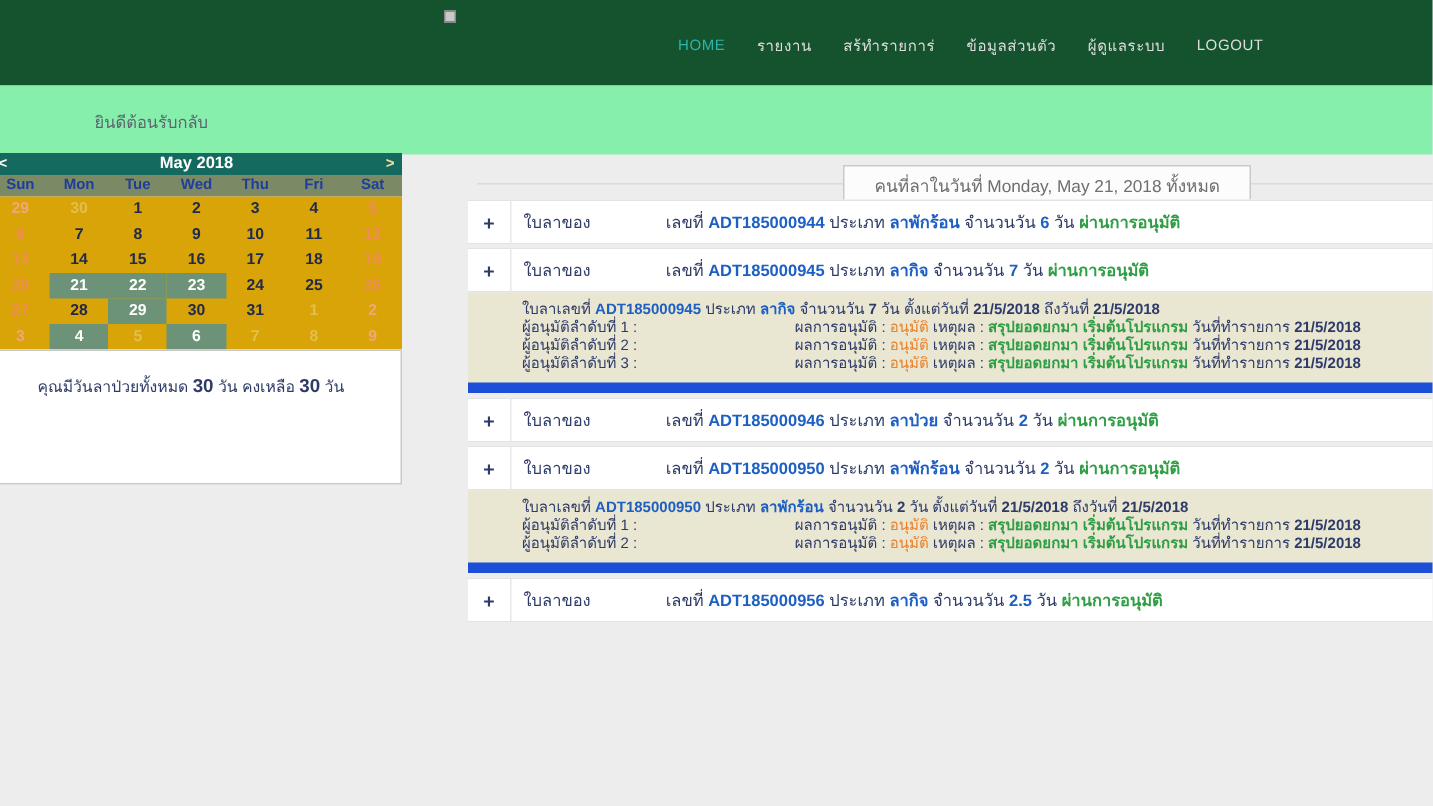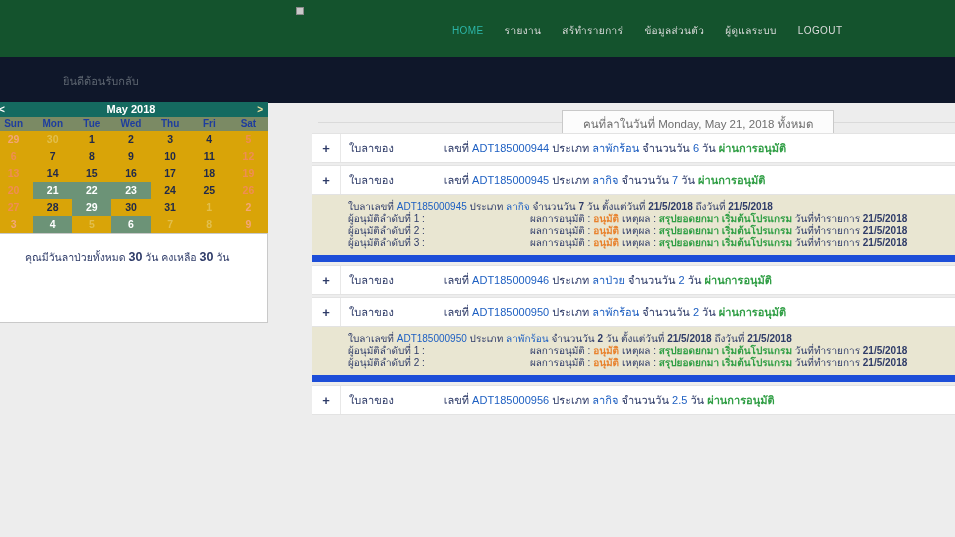--- a/index.html
+++ b/index.html
@@ -5,21 +5,21 @@
   html,body{margin:0;padding:0;}
   body{width:955px;height:537px;overflow:hidden;position:relative;background:#ededed;
        font-family:"Liberation Sans","DejaVu Sans",sans-serif;}
   
   .navbar{position:absolute;top:0;left:0;width:955px;height:57px;background:#14532d;}
   .logo{position:absolute;left:296px;top:7px;width:8px;height:8px;background:#c9c9c9;border:1px solid #8a8a8a;box-sizing:border-box;}
   .nav-menu{position:absolute;left:452px;top:23px;display:flex;gap:21px;align-items:center;}
   .nav-item{color:#dddddd;font-size:10px;letter-spacing:.4px;cursor:pointer;white-space:nowrap;}
   .nav-item.active{color:#2cb5a8;}
   
-  .banner{position:absolute;top:57px;left:0;width:955px;height:46px;background:#0f172a;}
+  .banner{position:absolute;top:57px;left:0;width:955px;height:46px;background:#86efac;}
   .welcome{position:absolute;left:63px;top:15px;font-size:11px;color:#5d6570;}
   
   .calendar{position:absolute;left:-6px;top:102px;width:274px;}
   .cal-header{height:15px;background:#156a60;color:#ffffff;font-size:11px;font-weight:bold;
               text-align:center;line-height:15px;position:relative;}
   .cal-nav{position:absolute;top:0;font-size:10px;font-weight:bold;cursor:pointer;line-height:15px;}
   .cal-prev{left:5px;color:#ffffff;}
   .cal-next{right:5px;color:#f2e3a0;}
   .cal-days{display:grid;grid-template-columns:repeat(7,1fr);background:#7b8a64;height:14px;}
   .cal-day-name{color:#1e3d9e;font-weight:bold;font-size:10px;text-align:center;line-height:14px;}
@@ -40,29 +40,29 @@
   .legend{position:absolute;top:6px;left:250px;background:#fcfcfc;border:1px solid #c9c9c9;
           font-size:11.5px;color:#6e6e6e;padding:4px 20px;white-space:nowrap;}
   .rows{position:absolute;top:29px;left:0;right:0;}
   .row{background:#ffffff;border-top:1px solid #e3e3e3;border-bottom:1px solid #e3e3e3;height:30px;
        display:flex;align-items:center;margin-bottom:2px;box-sizing:border-box;}
   .row.open{margin-bottom:0;}
   .expander{width:28px;align-self:stretch;border-right:1px solid #e8e8e8;color:#2e3b68;font-weight:bold;
             font-size:13px;display:flex;align-items:center;justify-content:center;cursor:pointer;flex:0 0 28px;}
   .row-text{padding-left:8px;font-size:11px;color:#2e3b68;white-space:nowrap;}
   .name-gap{display:inline-block;width:50px;}
-  .num,.type,.days{color:#1d5fc2;font-weight:normal;}
+  .num,.type,.days{color:#1d5fc2;font-weight:bold;}
   .status{color:#2f9e44;font-weight:bold;}
   .detail{background:#e9e6d2;margin:0 0 3px 0;padding:6px 8px 6px 36px;font-size:10px;color:#2e3b68;
           line-height:11px;border-bottom:7px solid #1d4ed8;}
   .detail .line{white-space:nowrap;margin-bottom:1px;}
   .detail b{color:#2e3b68;}
   .detail b.num, .detail b.type{color:#1d5fc2;}
   .approver-gap{display:inline-block;width:105px;}
-  .result{color:#e8822d;font-weight:bold;margin-top:34px;}
+  .result{color:#e8822d;font-weight:normal;margin-top:34px;}
   .reason{color:#2f9e44;font-weight:bold;}
   .date{color:#2e3b68;font-weight:bold;}
 </style>
 </head>
 <body>
 
 <div class="navbar">
   <div class="logo"></div>
   <div class="nav-menu">
       <div class="nav-item active">HOME</div>

